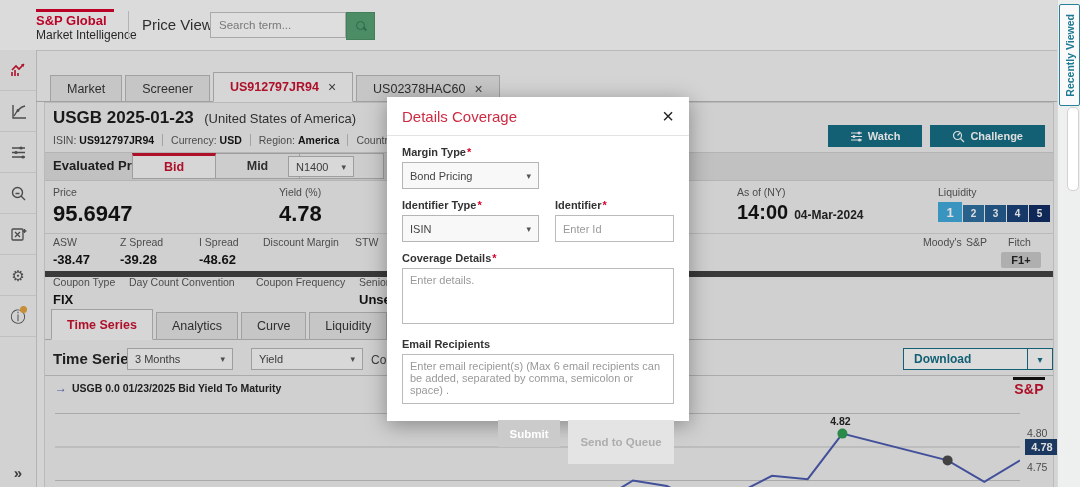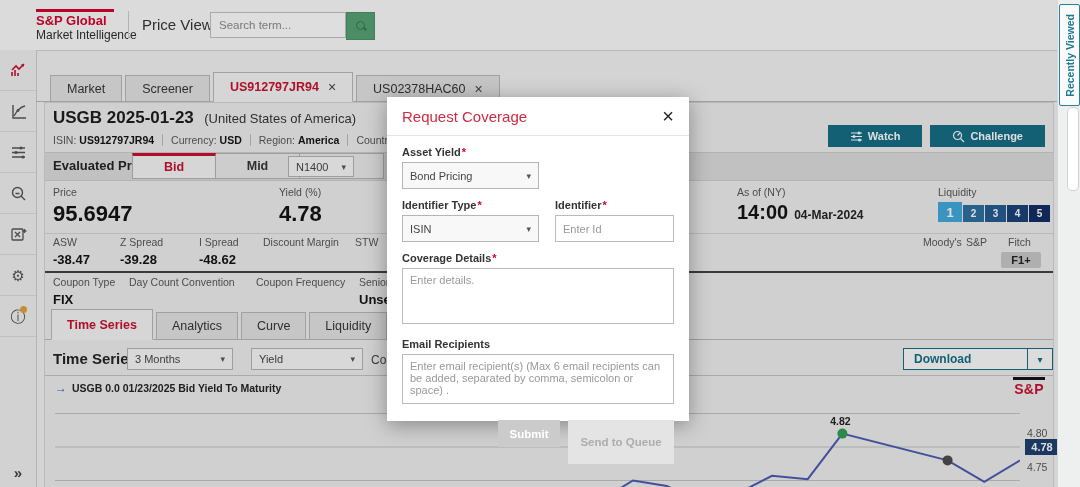--- a/index.html
+++ b/index.html
@@ -55,21 +55,21 @@
   .price-row{position:absolute;left:0;right:0;top:76px;height:54px;border-bottom:1px solid #d5d5d5;}
   .flabel{font-size:10.5px;color:#555;}
   .bigval{font-size:22px;font-weight:700;color:#111;margin-top:3px;}
   .pcol{position:absolute;top:7px;}
   .asof-line{display:flex;align-items:baseline;gap:6px;margin-top:3px;}
   .asof-line .tm{font-size:20px;font-weight:700;color:#111;}
   .asof-line .dt{font-size:12px;font-weight:700;color:#222;}
   .liq-cells{display:flex;align-items:flex-end;gap:1px;margin-top:4px;}
   .liq-cell{width:21px;height:17px;display:flex;align-items:center;justify-content:center;color:#fff;font-size:10px;font-weight:700;cursor:pointer;}
   .liq-cell.active{width:24px;height:20px;font-size:13px;}
-  .spread-row{position:absolute;left:0;right:0;top:130px;height:38px;border-bottom:2px solid #404040;}
+  .spread-row{position:absolute;left:0;right:0;top:130px;height:38px;border-bottom:6px solid #404040;}
   .sp-item{position:absolute;top:3px;}
   .sp-item .v{font-size:13px;font-weight:700;color:#111;margin-top:4px;}
   .badge{position:absolute;left:956px;top:19px;width:40px;height:16px;background:#c9c9c9;border-radius:2px;display:flex;align-items:center;justify-content:center;font-size:11px;font-weight:700;color:#222;}
   .coupon-row{position:absolute;left:0;right:0;top:168px;height:40px;}
   .cp-item{position:absolute;top:5px;}
   .cp-item .v{font-size:13px;font-weight:700;color:#111;margin-top:4px;}
   .subtabs{position:absolute;left:0;right:0;top:208px;height:29px;border-bottom:1px solid #b9b9b9;display:flex;align-items:flex-end;gap:3px;padding-left:6px;box-sizing:border-box;}
   .stab{height:26px;background:#e3e3e3;border:1px solid #b9b9b9;border-bottom:none;display:flex;align-items:center;padding:0 15px;font-size:12.5px;color:#333;cursor:pointer;}
   .stab.active{height:29px;background:#f6f6f6;color:#c8102e;font-weight:700;margin-bottom:-1px;border-bottom:1px solid #f6f6f6;}
   .toolbar{position:absolute;left:0;right:0;top:241px;height:31px;border-bottom:1px solid #c4c4c4;}
@@ -406,25 +406,25 @@
 
   <div class="rstrip">
     <div class="rv-tab">
       <span>Recently Viewed</span>
     </div>
     <div class="thumb"></div>
   </div>
 
   <div class="modal">
     <div class="m-head">
-      <span class="m-title">Request Coverage</span>
+      <span class="m-title">Details Coverage</span>
       <span class="m-close">×</span>
     </div>
     <div class="m-body">
-      <div class="m-label"><span>Asset Yield</span><span class="req">*</span></div>
+      <div class="m-label"><span>Margin Type</span><span class="req">*</span></div>
       <div class="minisel m-sel">
         <span>Bond Pricing</span>
         <span class="car">▾</span>
       </div>
       <div class="m-row">
         <div>
           <div class="m-label"><span>Identifier Type</span><span class="req">*</span></div>
           <div class="minisel m-sel">
             <span>ISIN</span>
             <span class="car">▾</span>

